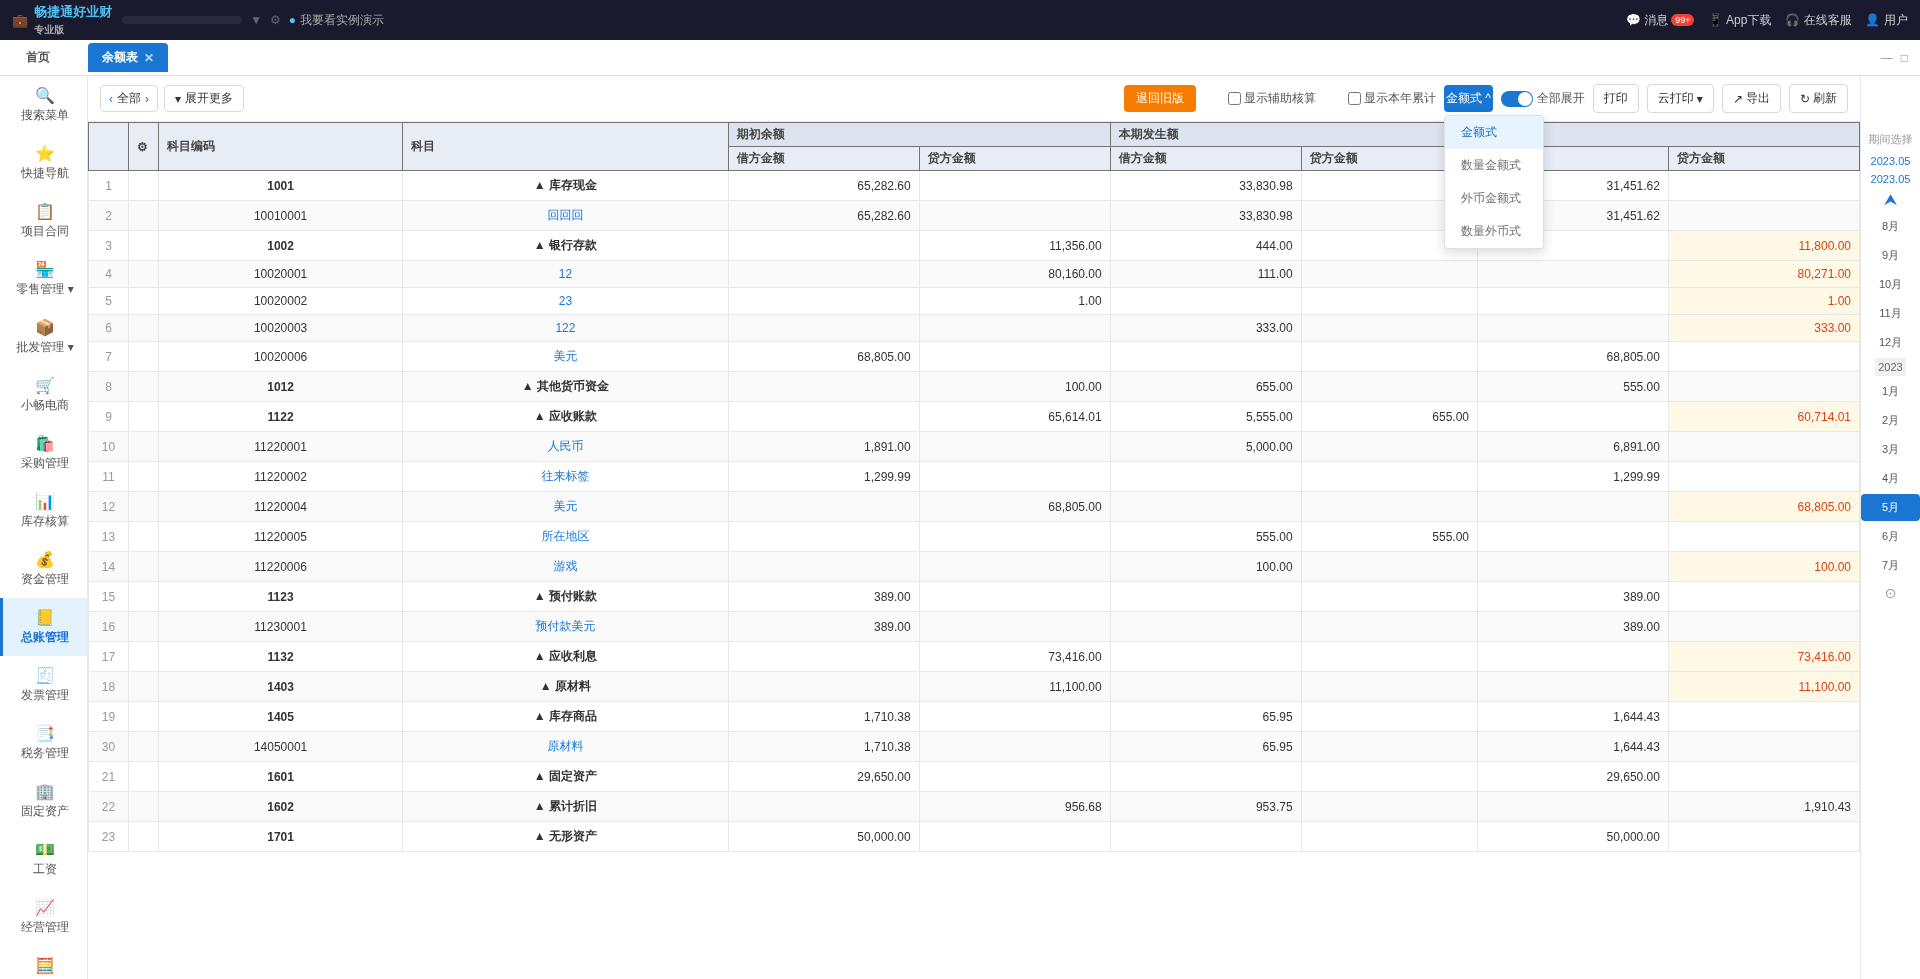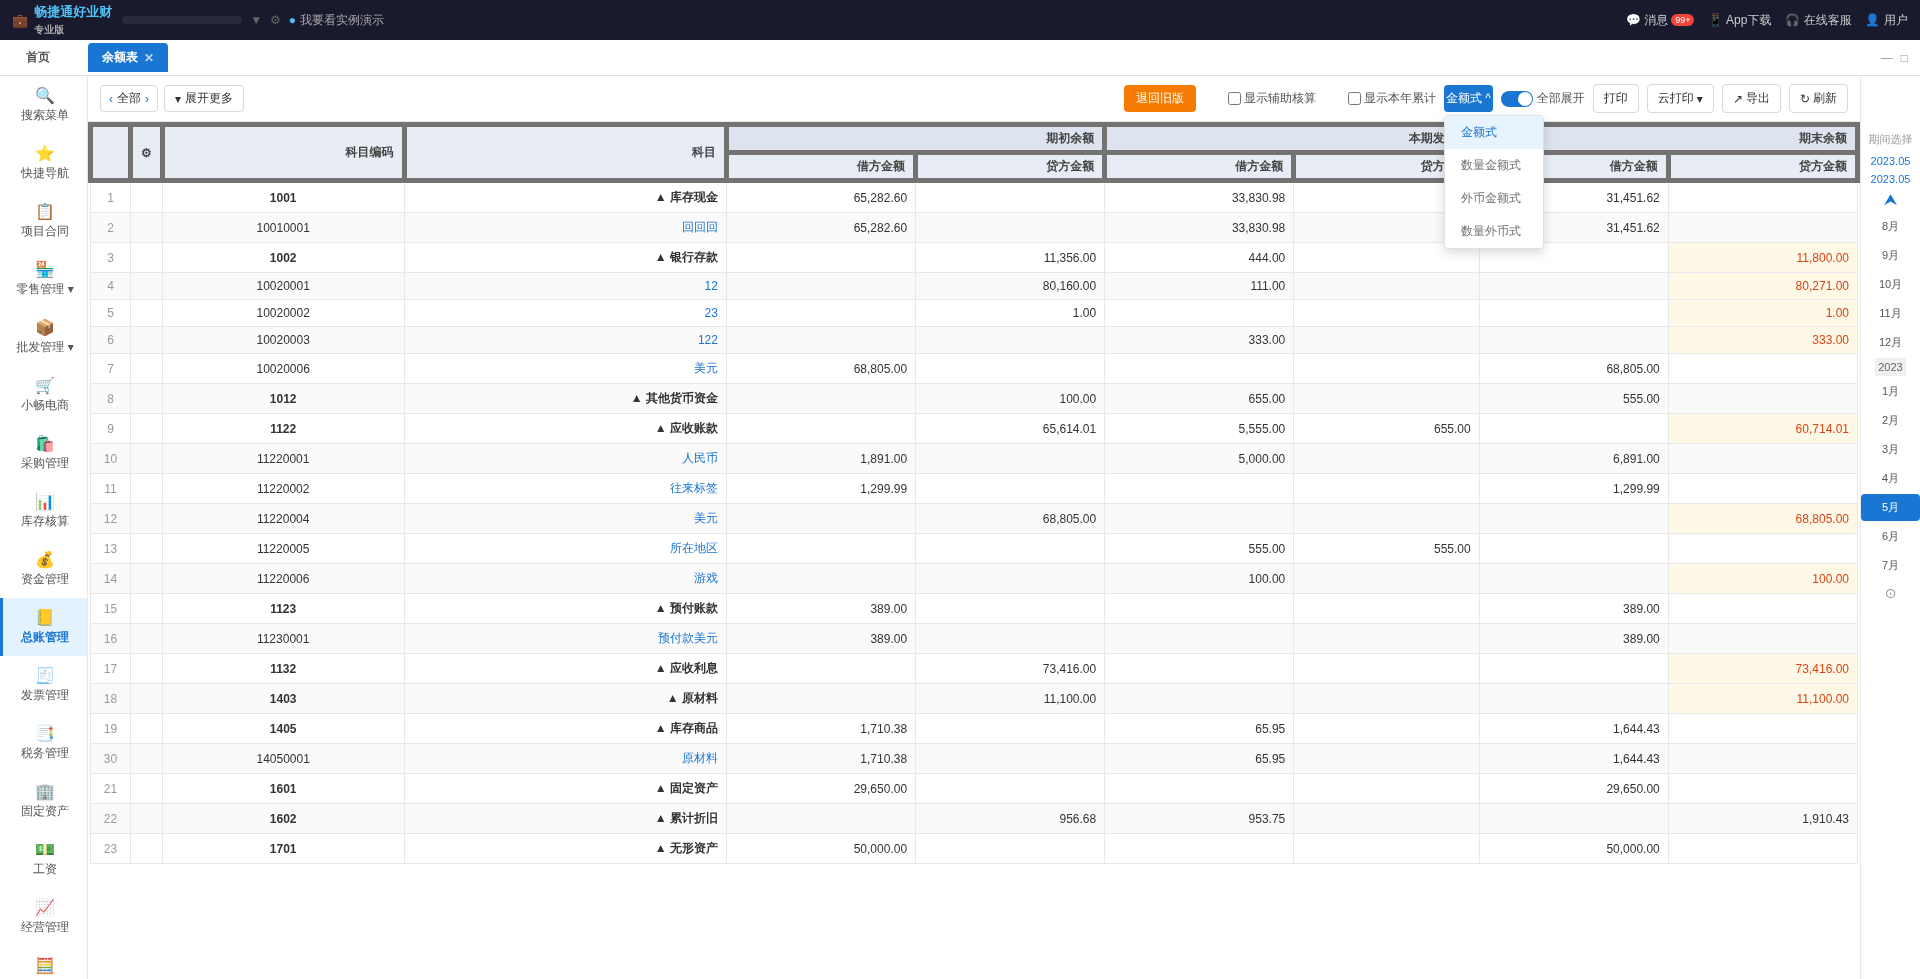--- a/index.html
+++ b/index.html
@@ -44,26 +44,26 @@
     .checkbox-label input { cursor: pointer; }
     .btn-mode { background: #1976d2; color: white; border: none; padding: 5px 2px; border-radius: 4px; cursor: pointer; font-size: 12px; display: flex; align-items: flex-end; gap: 4px; position: relative; }
     .btn-toggle { display: flex; align-items: center; gap: 4px; font-size: 12px; color: #555; cursor: pointer; }
     .toggle-switch { width: 32px; height: 16px; background: #1976d2; border-radius: 8px; position: relative; cursor: pointer; }
     .toggle-switch::after { content: ''; position: absolute; width: 14px; height: 14px; background: white; border-radius: 50%; top: 1px; right: 1px; }
     .btn-action { background: #fff; border: 1px solid #d9d9d9; padding: 5px 10px; border-radius: 4px; cursor: pointer; font-size: 12px; color: #333; display: flex; align-items: center; gap: 3px; }
 
     
     .table-container { flex: 1; overflow: auto; background: #fff; margin: 0; }
     table { width: 100%; border-collapse: collapse; font-size: 12px; }
-    thead th { background: #e8edf5; color: #444; padding: 3px 8px; text-align: right; border: 5px solid #737373; font-weight: 600; position: sticky; top: 0; z-index: 2; white-space: nowrap; }
+    thead th { background: #e8edf5; color: #444; padding: 3px 8px; text-align: left; border: 1px solid #737373; font-weight: 600; position: sticky; top: 0; z-index: 2; white-space: nowrap; }
     thead th.group { background: #dde4ef; }
     tbody tr:nth-child(even) { background: #fafafa; }
     tbody td { padding: 6px 8px; border: 1px solid #e8e8e8; text-align: right; color: #333; white-space: nowrap; }
     tbody td.code { text-align: center; }
-    tbody td.name { text-align: right; }
+    tbody td.name { text-align: center; }
     tbody td.name a { color: #1976d2; text-decoration: none; }
     tbody td.highlighted { background: #fef9e7; color: #d84315; }
     .row-num { color: #999; text-align: center; }
 
     
     .dropdown-menu { position: absolute; background: white; border: 1px solid #e0e0e0; border-radius: 4px; box-shadow: 0 4px 12px rgba(0,0,0,0.15); z-index: 100; min-width: 100px; }
     .dropdown-menu .menu-item { padding: 8px 16px; cursor: pointer; font-size: 12px; color: #737373; }
     .dropdown-menu .menu-item.active { color: #1976d2; background: #e8f4fd; }
 
     

